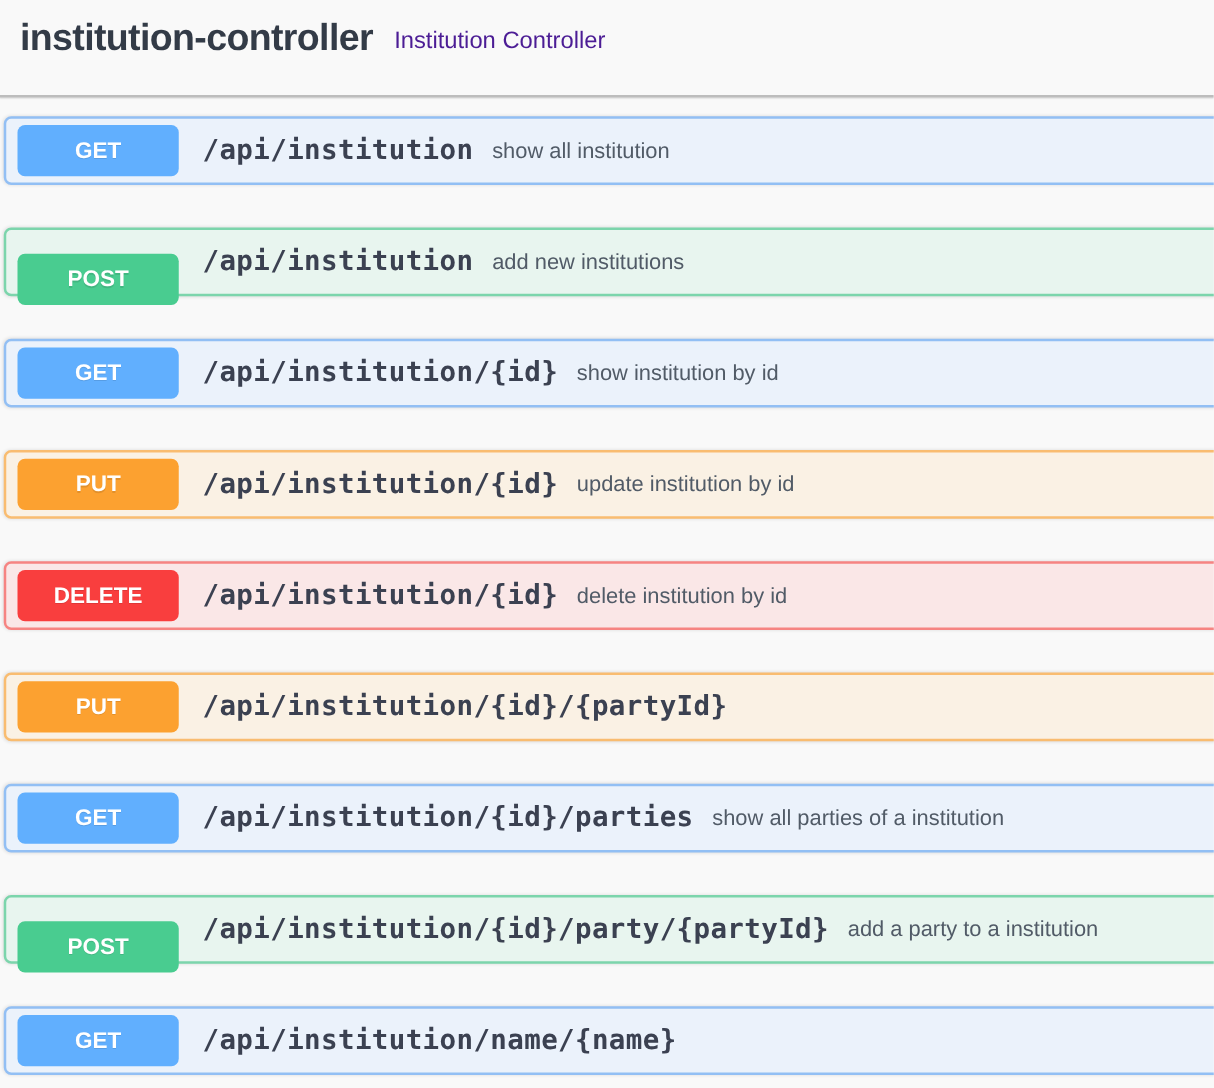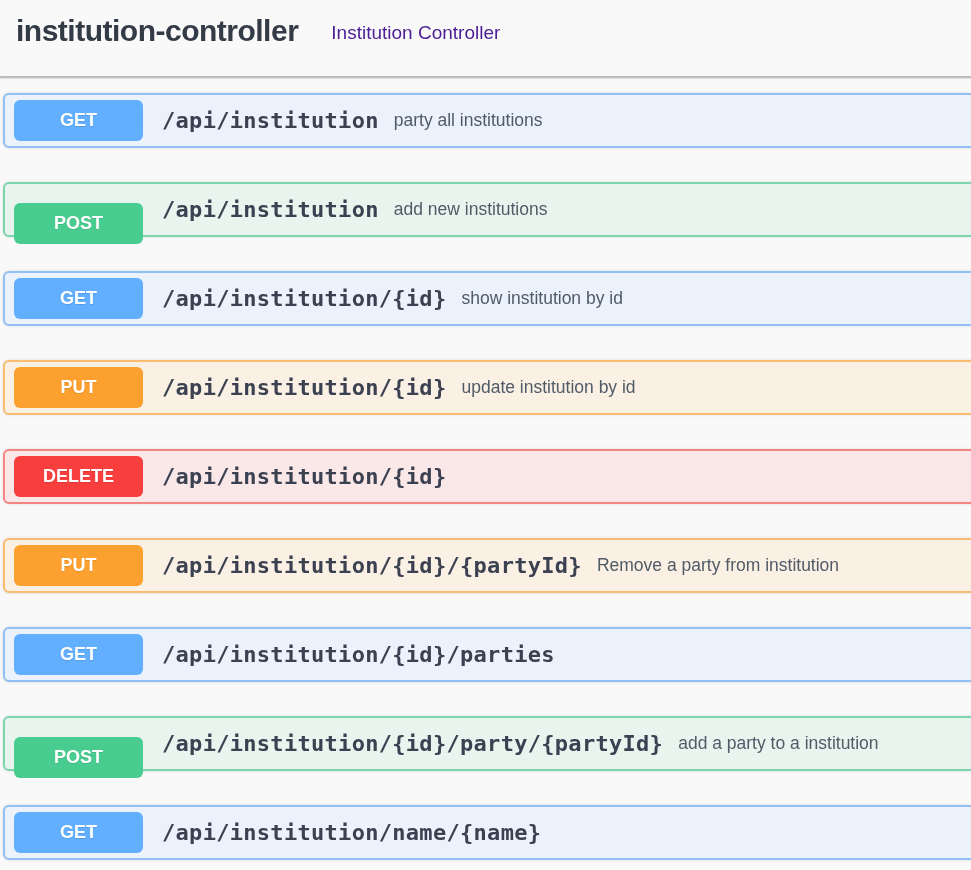--- a/index.html
+++ b/index.html
@@ -15,21 +15,21 @@
   .page {
     width: 971px;
     height: 870px;
     position: relative;
   }
 
   
   .tag-header {
     display: flex;
     align-items: center;
-    gap: 33px;
+    gap: 17px;
     padding: 10px 0 0 16px;
     cursor: pointer;
   }
   .tag-title {
     margin: 0;
     font-size: 30px;
     line-height: 42px;
     font-weight: bold;
     color: #333b47;
     letter-spacing: -0.5px;
@@ -115,21 +115,21 @@
     <h2 class="tag-title">institution-controller</h2>
     <span class="tag-subtitle">Institution Controller</span>
   </div>
 
   <div class="divider"></div>
 
   <div class="endpoints" id="endpoints">
   <div class="opblock m-get">
     <button class="method-badge">GET</button>
     <span class="path">/api/institution</span>
-    <span class="description">party all institutions</span>
+    <span class="description">show all institution</span>
   </div>
 
   <div class="opblock m-post">
     <button class="method-badge">POST</button>
     <span class="path">/api/institution</span>
     <span class="description">add new institutions</span>
   </div>
 
   <div class="opblock m-get">
     <button class="method-badge">GET</button>
@@ -139,31 +139,32 @@
 
   <div class="opblock m-put">
     <button class="method-badge">PUT</button>
     <span class="path">/api/institution/{id}</span>
     <span class="description">update institution by id</span>
   </div>
 
   <div class="opblock m-delete">
     <button class="method-badge">DELETE</button>
     <span class="path">/api/institution/{id}</span>
+    <span class="description">delete institution by id</span>
   </div>
 
   <div class="opblock m-put">
     <button class="method-badge">PUT</button>
     <span class="path">/api/institution/{id}/{partyId}</span>
-    <span class="description">Remove a party from institution</span>
   </div>
 
   <div class="opblock m-get">
     <button class="method-badge">GET</button>
     <span class="path">/api/institution/{id}/parties</span>
+    <span class="description">show all parties of a institution</span>
   </div>
 
   <div class="opblock m-post">
     <button class="method-badge">POST</button>
     <span class="path">/api/institution/{id}/party/{partyId}</span>
     <span class="description">add a party to a institution</span>
   </div>
 
   <div class="opblock m-get">
     <button class="method-badge">GET</button>

